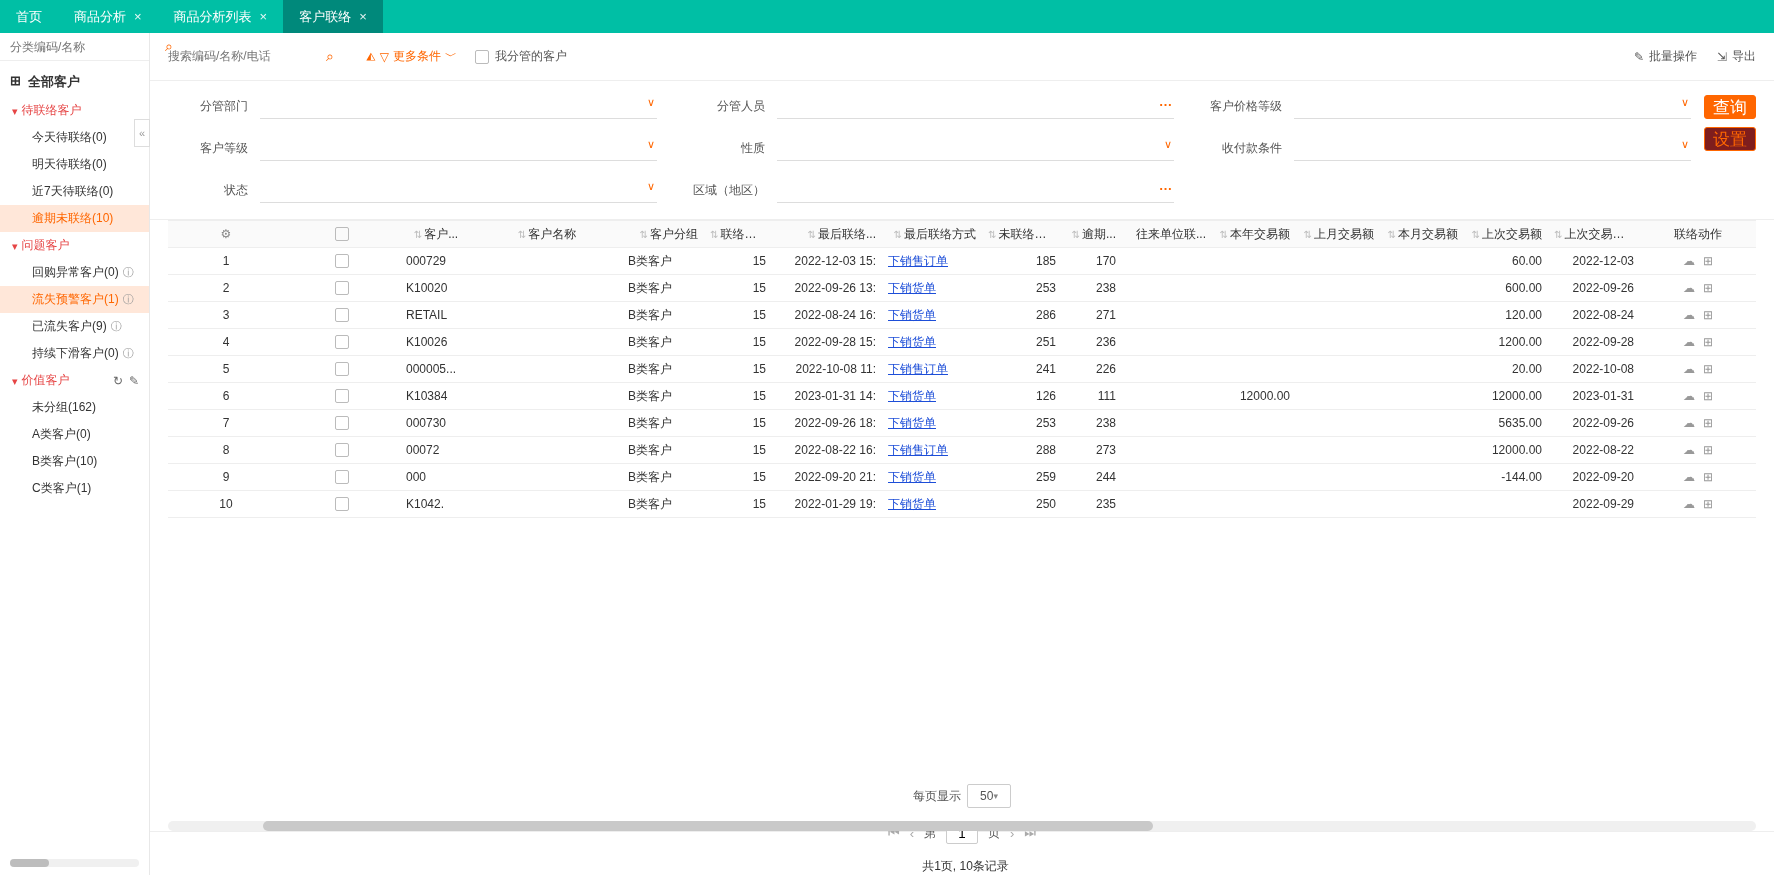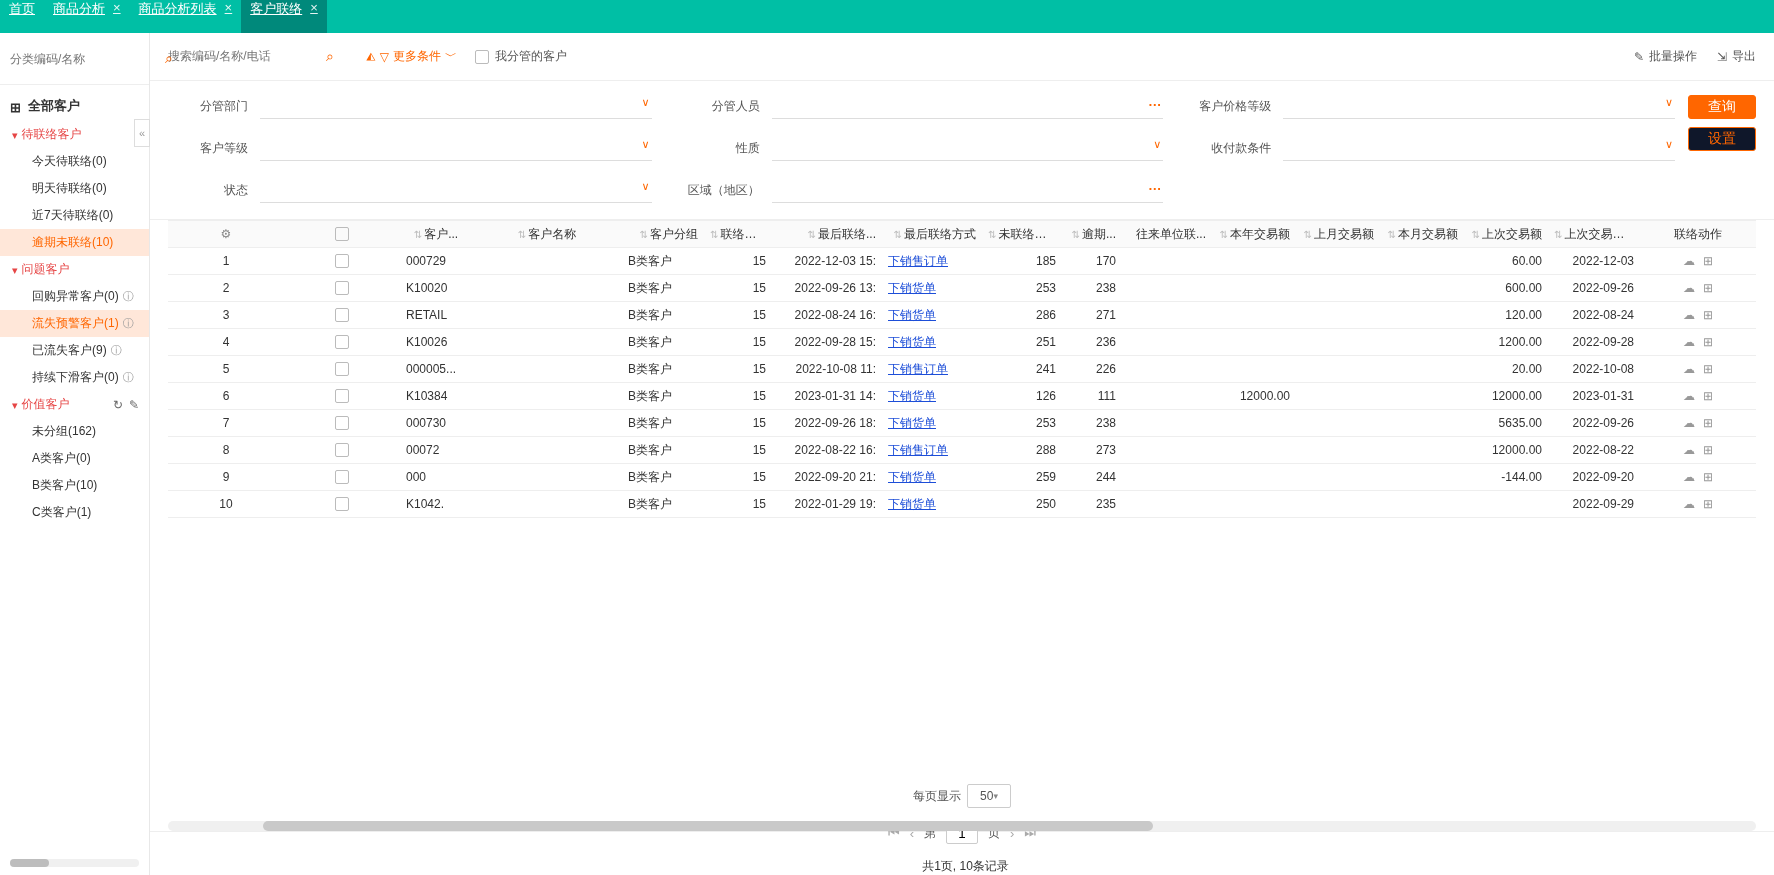--- a/index.html
+++ b/index.html
@@ -1,34 +1,34 @@
 <!DOCTYPE html>
 <html><head>
   <meta charset="utf-8">
   <style>
     * { margin: 0; padding: 0; box-sizing: border-box; }
     body { font-family: "Microsoft YaHei", Arial, sans-serif; font-size: 12px; color: #333; background: #fff; overflow: hidden; }
     
     
     .top-tabs { background: #00bfa5; height: 33px; display: flex; align-items: stretch; }
-    .top-tab { display: flex; padding: 0 9px; color: #fff; cursor: pointer; font-size: 13px; gap: 8px; text-decoration: underline; }
+    .top-tab { display: flex; align-items: center; padding: 0 16px; color: #fff; cursor: pointer; font-size: 13px; gap: 8px; }
     .top-tab.active { background: #00897b; }
     .tab-close { font-size: 13px; opacity: 0.9; cursor: pointer; }
     
     
     .layout { display: flex; height: calc(100vh - 33px); }
     
     
     .sidebar { width: 150px; border-right: 1px solid #e8e8e8; display: flex; flex-direction: column; position: relative; }
-    .sidebar-search { height: 52px; display: flex; align-items: center; padding: 0 10px; border-bottom: 1px solid #eee; }
+    .sidebar-search { height: 28px; display: flex; align-items: center; padding: 0 10px; border-bottom: 1px solid #eee; }
     .sidebar-search input { border: none; outline: none; flex: 1; font-size: 12px; color: #999; background: transparent; }
     .search-ic { color: #f60; font-size: 14px; }
     .collapse-btn { position: absolute; top: 86px; right: -1px; width: 16px; height: 28px; border: 1px solid #ddd; background: #fff; display:flex; align-items:center; justify-content:center; font-size:11px; color:#999; cursor:pointer; }
     .tree { padding: 6px 0; }
-    .tree-root { display:flex; align-items:center; gap:6px; padding:6px 10px; font-size:13px; font-weight:bold; }
+    .tree-root { display:flex; gap:6px; padding:6px 10px; font-size:13px; font-weight:bold; }
     .tree-ico { display:inline-block; width:12px; height:12px; }
     .grid-ic::before { content:"⊞"; color:#333; font-size:13px; }
     .tri-red::before { content:"▾"; color:#e64545; font-size:11px; }
     .tree-cat { display:flex; align-items:center; gap:4px; padding:5px 10px 5px 12px; color:#e64545; font-size:12px; cursor:pointer; }
     .tree-cat .txt { color:#e64545; }
     .tree-cat .tools { margin-left:auto; color:#666; display:flex; gap:6px; }
     .tree-item { display:flex; align-items:center; padding:5px 10px 5px 32px; color:#333; cursor:pointer; font-size:12px; gap:4px; }
     .tree-item.active { background:#ffe7d9; color:#f60; }
     .tree-item .help { color:#999; font-size:11px; }
     .sidebar-scroll { position:absolute; bottom:8px; left:10px; right:10px; height:8px; background:#f0f0f0; border-radius:4px; }
@@ -48,23 +48,23 @@
     
     
     .filter-wrap { display:flex; padding:12px 18px 16px; gap:13px; border-bottom:1px solid #eee;}
     .filter-grid { flex:1; display:grid; grid-template-columns: 1fr 1fr 1fr; column-gap:28px; row-gap:16px; }
     .f-field { display:flex; align-items:center; }
     .f-label { width:92px; text-align:right; padding-right:12px; color:#555; }
     .f-input { flex:1; height:26px; border-bottom:1px solid #ddd; position:relative; }
     .f-caret { position:absolute; right:2px; top:3px; color:#f60; font-size:11px; cursor:pointer; }
     .f-more { position:absolute; right:2px; top:4px; color:#f60; font-size:13px; font-weight:bold; cursor:pointer; }
     .filter-btns { display:flex; flex-direction:column; gap:8px; padding-top:2px; }
-    .btn { width:68px; height:24px; border-radius:3px; display:flex; align-items:center; justify-content:center; font-size:14px; cursor:pointer; }
+    .btn { width:52px; height:24px; border-radius:3px; display:flex; align-items:center; justify-content:center; font-size:17px; cursor:pointer; }
     .btn-primary { background:#f60; color:#fff; border:1px solid #f60; }
-    .btn-outline { background:#0f172a; color:#f60; border:1px solid #f60; }
+    .btn-outline { background:#7f1d1d; color:#f60; border:1px solid #f60; }
     
     
     .table-wrap { flex:1; overflow:auto; padding:0 18px; }
     table { border-collapse:collapse; width:100%; table-layout:fixed; }
     th, td { border-bottom:1px solid #eee; padding:0 6px; height:27px; font-size:12px; white-space:nowrap; overflow:hidden; text-overflow:ellipsis;}
     thead th { color:#333; font-weight:normal; background:#fafafa; position:relative; border-top:1px solid #eee; }
     .th-gear { text-align:center; color:#888; }
     .sort-ic::before { content:"⇅"; color:#bbb; font-size:10px; margin-right:2px; }
     .ck { display:inline-block; width:14px; height:14px; border:1px solid #bbb; border-radius:2px; vertical-align:middle;}
     .t-center { text-align:center; }

